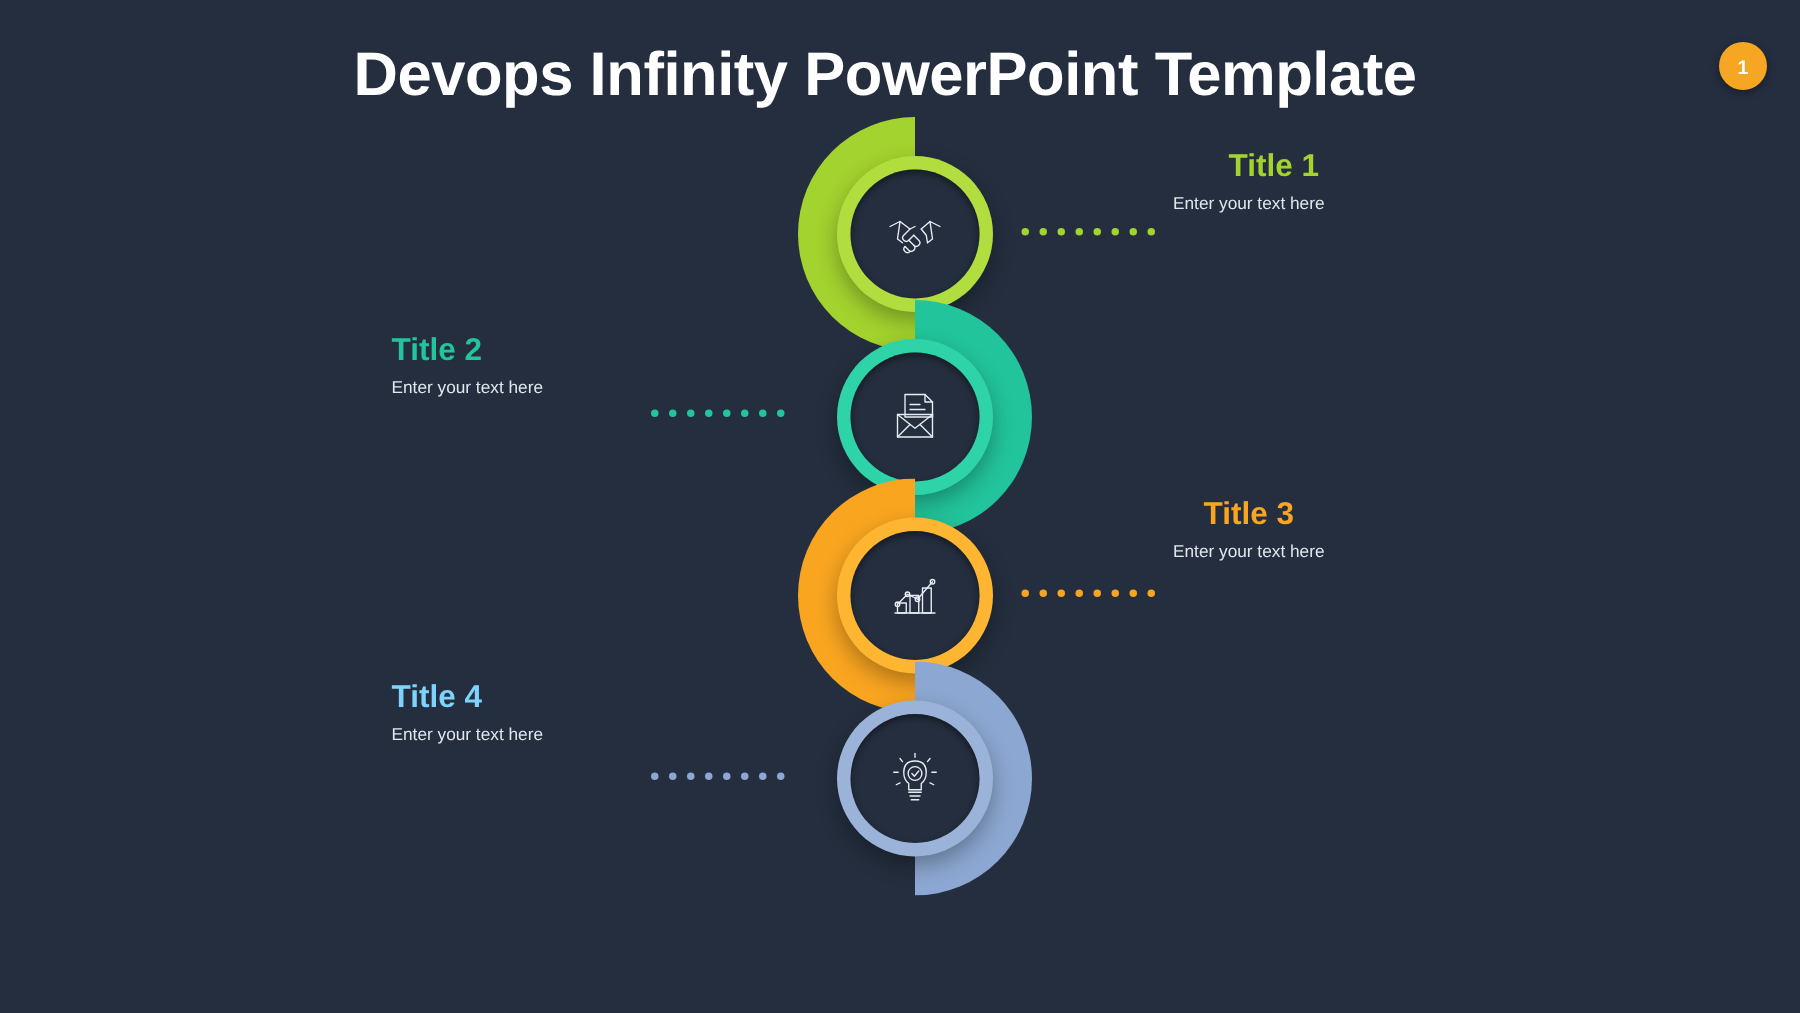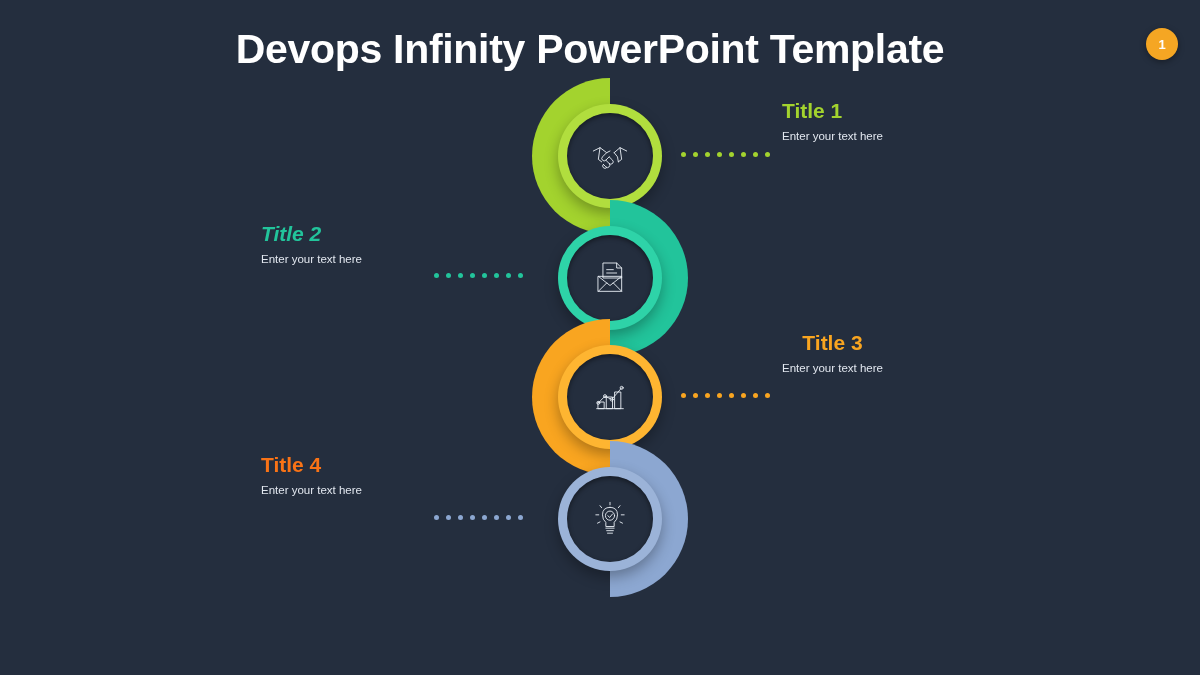--- a/index.html
+++ b/index.html
@@ -223,36 +223,36 @@
           <path d="M41 19 L37.5 19"></path>
           <path d="M9 29 L12 27.5"></path>
           <path d="M39 29 L36 27.5"></path>
         </svg>
       </div>
     </div>
 
   </div>
 
   <div class="textblock align-left" style="left:782px; top:99px;">
-    <p class="t-title" style="color: rgb(163, 211, 46);">Title 1</p>
+    <p class="t-title" style="color: rgb(163, 211, 46); margin-left: 37px;">Title 1</p>
     <p class="t-body">Enter your text here</p>
   </div>
 
   <div class="textblock align-left" style="left:261px; top:222px;">
-    <p class="t-title" style="color: rgb(34, 196, 155); font-style: italic;">Title 2</p>
+    <p class="t-title" style="color: rgb(34, 196, 155);">Title 2</p>
     <p class="t-body">Enter your text here</p>
   </div>
 
   <div class="textblock align-left" style="left:782px; top:331px;text-align:center;">
     <p class="t-title" style="color: rgb(249, 165, 32);">Title 3</p>
     <p class="t-body">Enter your text here</p>
   </div>
 
   <div class="textblock align-left" style="left:261px; top:453px;">
-    <p class="t-title" style="color: #f97316;">Title 4</p>
+    <p class="t-title" style="color: #7dd3fc;">Title 4</p>
     <p class="t-body">Enter your text here</p>
   </div>
 
   <div class="dots" style="left:681px; top:152px;">
       <span style="background: rgb(163, 211, 46);"></span>
       <span style="background: rgb(163, 211, 46);"></span>
       <span style="background: rgb(163, 211, 46);"></span>
       <span style="background: rgb(163, 211, 46);"></span>
       <span style="background: rgb(163, 211, 46);"></span>
       <span style="background: rgb(163, 211, 46);"></span>

